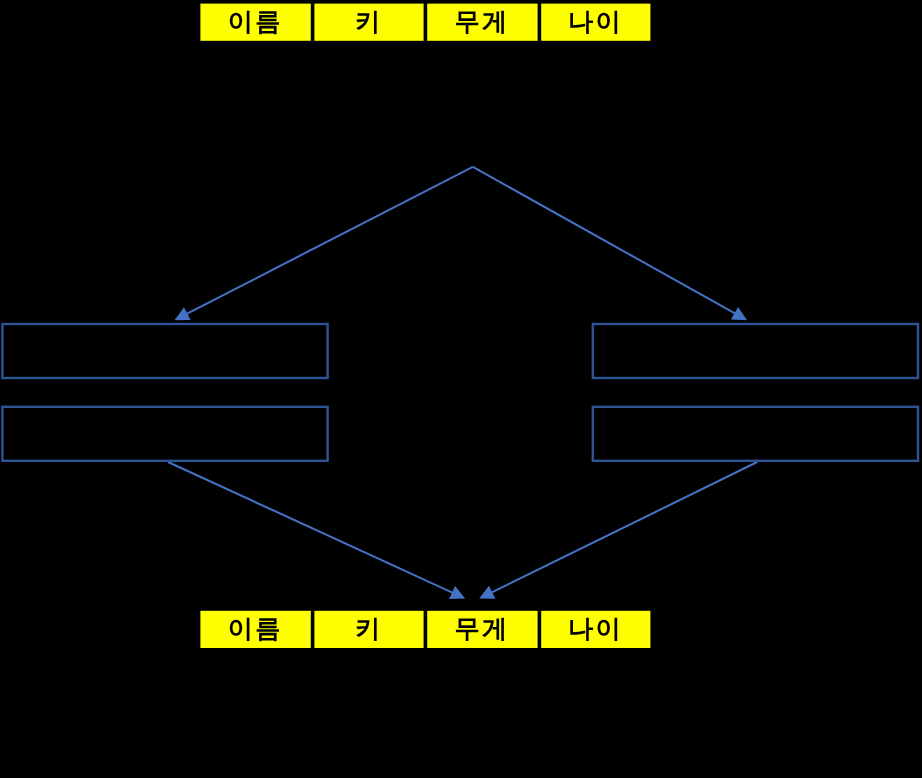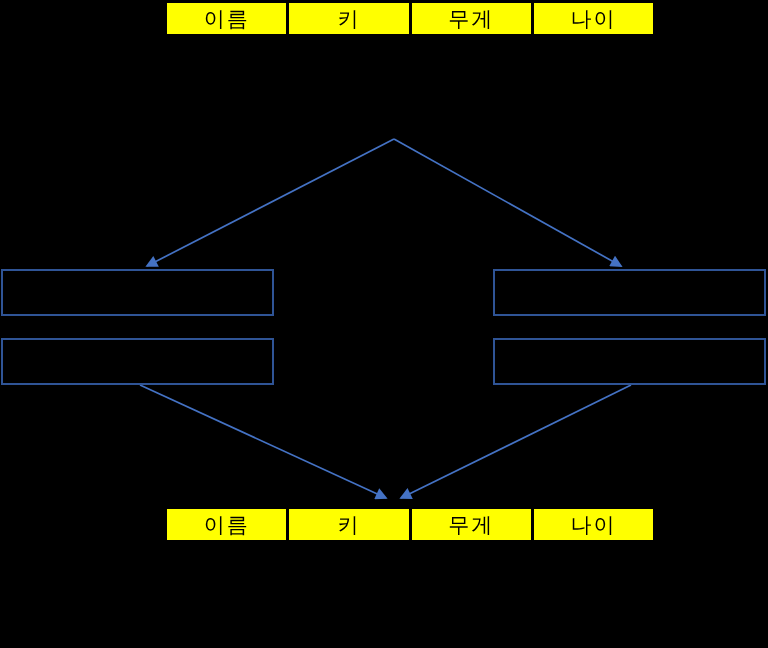--- a/index.html
+++ b/index.html
@@ -12,25 +12,26 @@
     width: 768px;
     height: 648px;
     background: var(--background, #000000);
     overflow: hidden;
     font-family: "Liberation Sans", "DejaVu Sans", sans-serif;
   }
   
   .record-table {
     position: absolute;
     left: 167px;
-    width: 486px;
+    width: 375px;
     height: 31px;
     display: flex;
     gap: 3px;
     background: var(--cell-border, #000000);
+    font-weight: bold;
   }
   .record-table.top { top: 3px; }
   .record-table.bottom { top: 509px; }
   .record-table .cell {
     flex: 1 1 0;
     background: var(--cell-fill, #FFFF00);
     color: var(--cell-text, #000000);
     font-size: 21px;
     line-height: 31px;
     letter-spacing: 2px;

